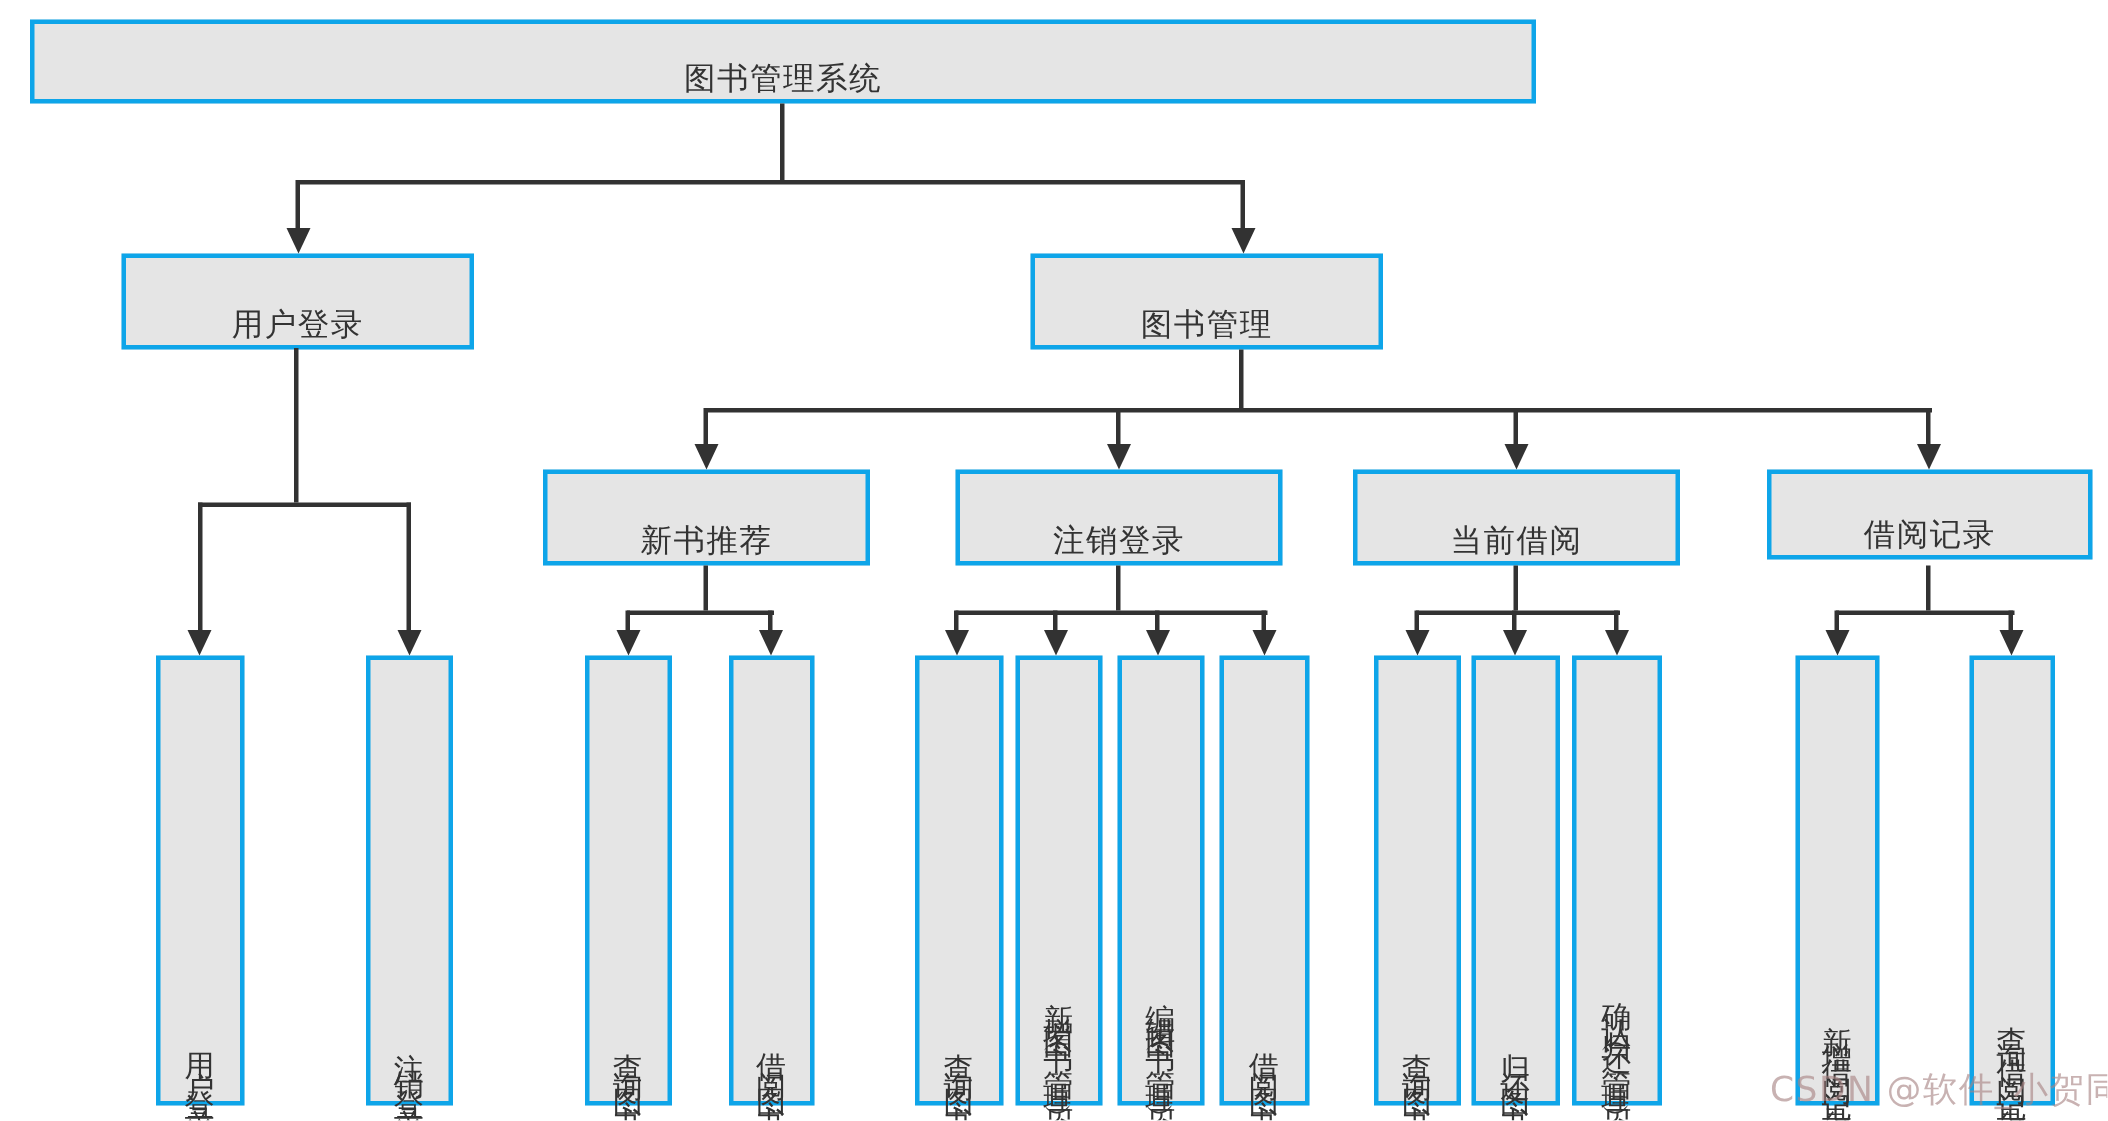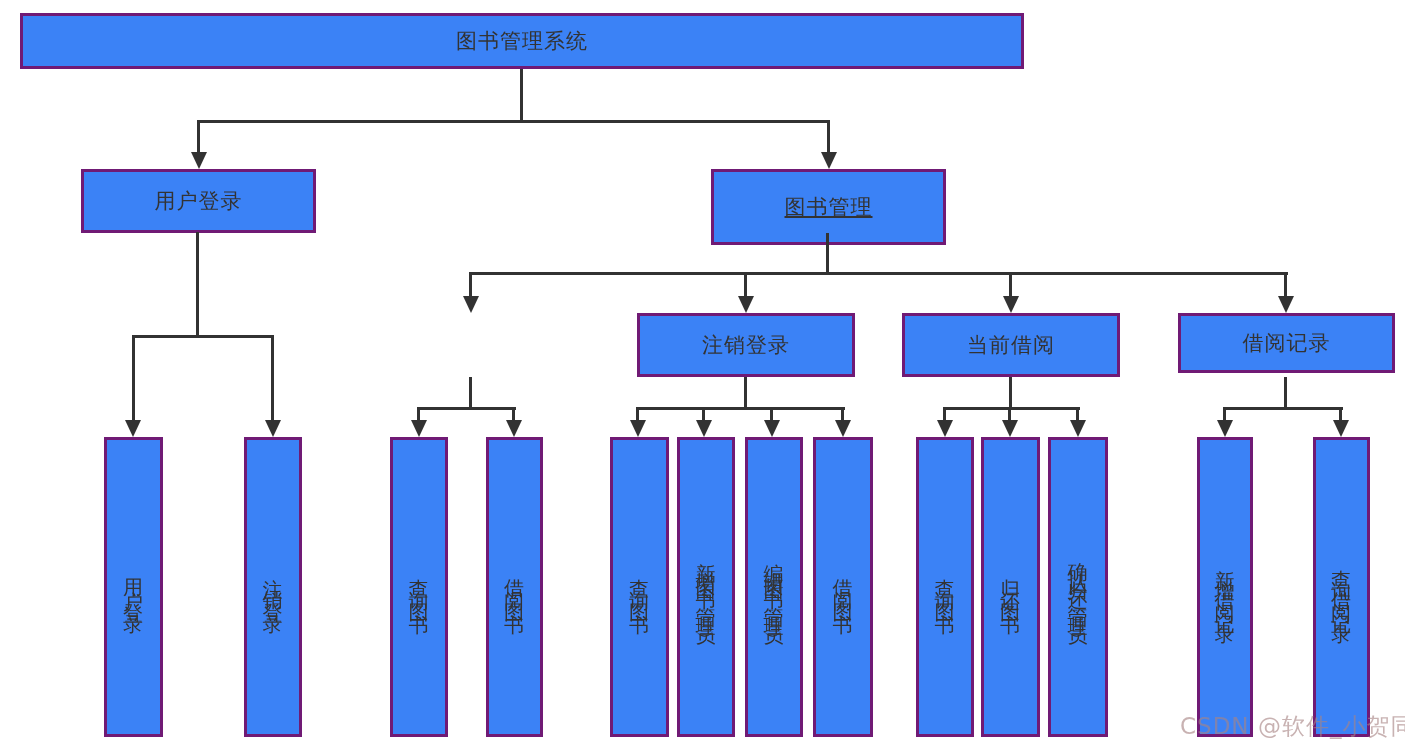--- a/index.html
+++ b/index.html
@@ -7,23 +7,23 @@
     position:relative;
     width:1405px;height:747px;
     background:#ffffff;
     font-family:"DejaVu Sans","Liberation Sans",sans-serif;
     color:#333333;
     overflow:hidden;
   }
   .box{
     position:absolute;
     box-sizing:border-box;
-    border:3px solid #701a75;
-    background:#3b82f6;
-    display:flex;align-items:center;justify-content:center;
+    border:3px solid #0ea5e9;
+    background:#e5e5e5;
+    display:flex;align-items:flex-end;justify-content:center;
     text-align:center;
   }
   .hlabel{font-size:21px;letter-spacing:1px;color:#333333;}
   .vtext{
     writing-mode:vertical-lr;
     text-orientation:mixed;
     font-size:20px;
     line-height:1;
     letter-spacing:12px;
     color:#333333;
@@ -56,24 +56,27 @@
 
 <div id="stage">
 
   <div class="box" style="left:20px;top:13px;width:1004px;height:56px;">
     <span class="hlabel">图书管理系统</span>
   </div>
 
   <div class="box" style="left:81px;top:169px;width:235px;height:64px;">
     <span class="hlabel">用户登录</span>
   </div>
-  <div class="box" style="left:711px;top:169px;width:235px;height:76px;text-decoration:underline;">
+  <div class="box" style="left:687px;top:169px;width:235px;height:64px;">
     <span class="hlabel">图书管理</span>
   </div>
 
+  <div class="box" style="left:362px;top:313px;width:218px;height:64px;">
+    <span class="hlabel">新书推荐</span>
+  </div>
   <div class="box" style="left:637px;top:313px;width:218px;height:64px;">
     <span class="hlabel">注销登录</span>
   </div>
   <div class="box" style="left:902px;top:313px;width:218px;height:64px;">
     <span class="hlabel">当前借阅</span>
   </div>
   <div class="box" style="left:1178px;top:313px;width:217px;height:60px;">
     <span class="hlabel">借阅记录</span>
   </div>
 

